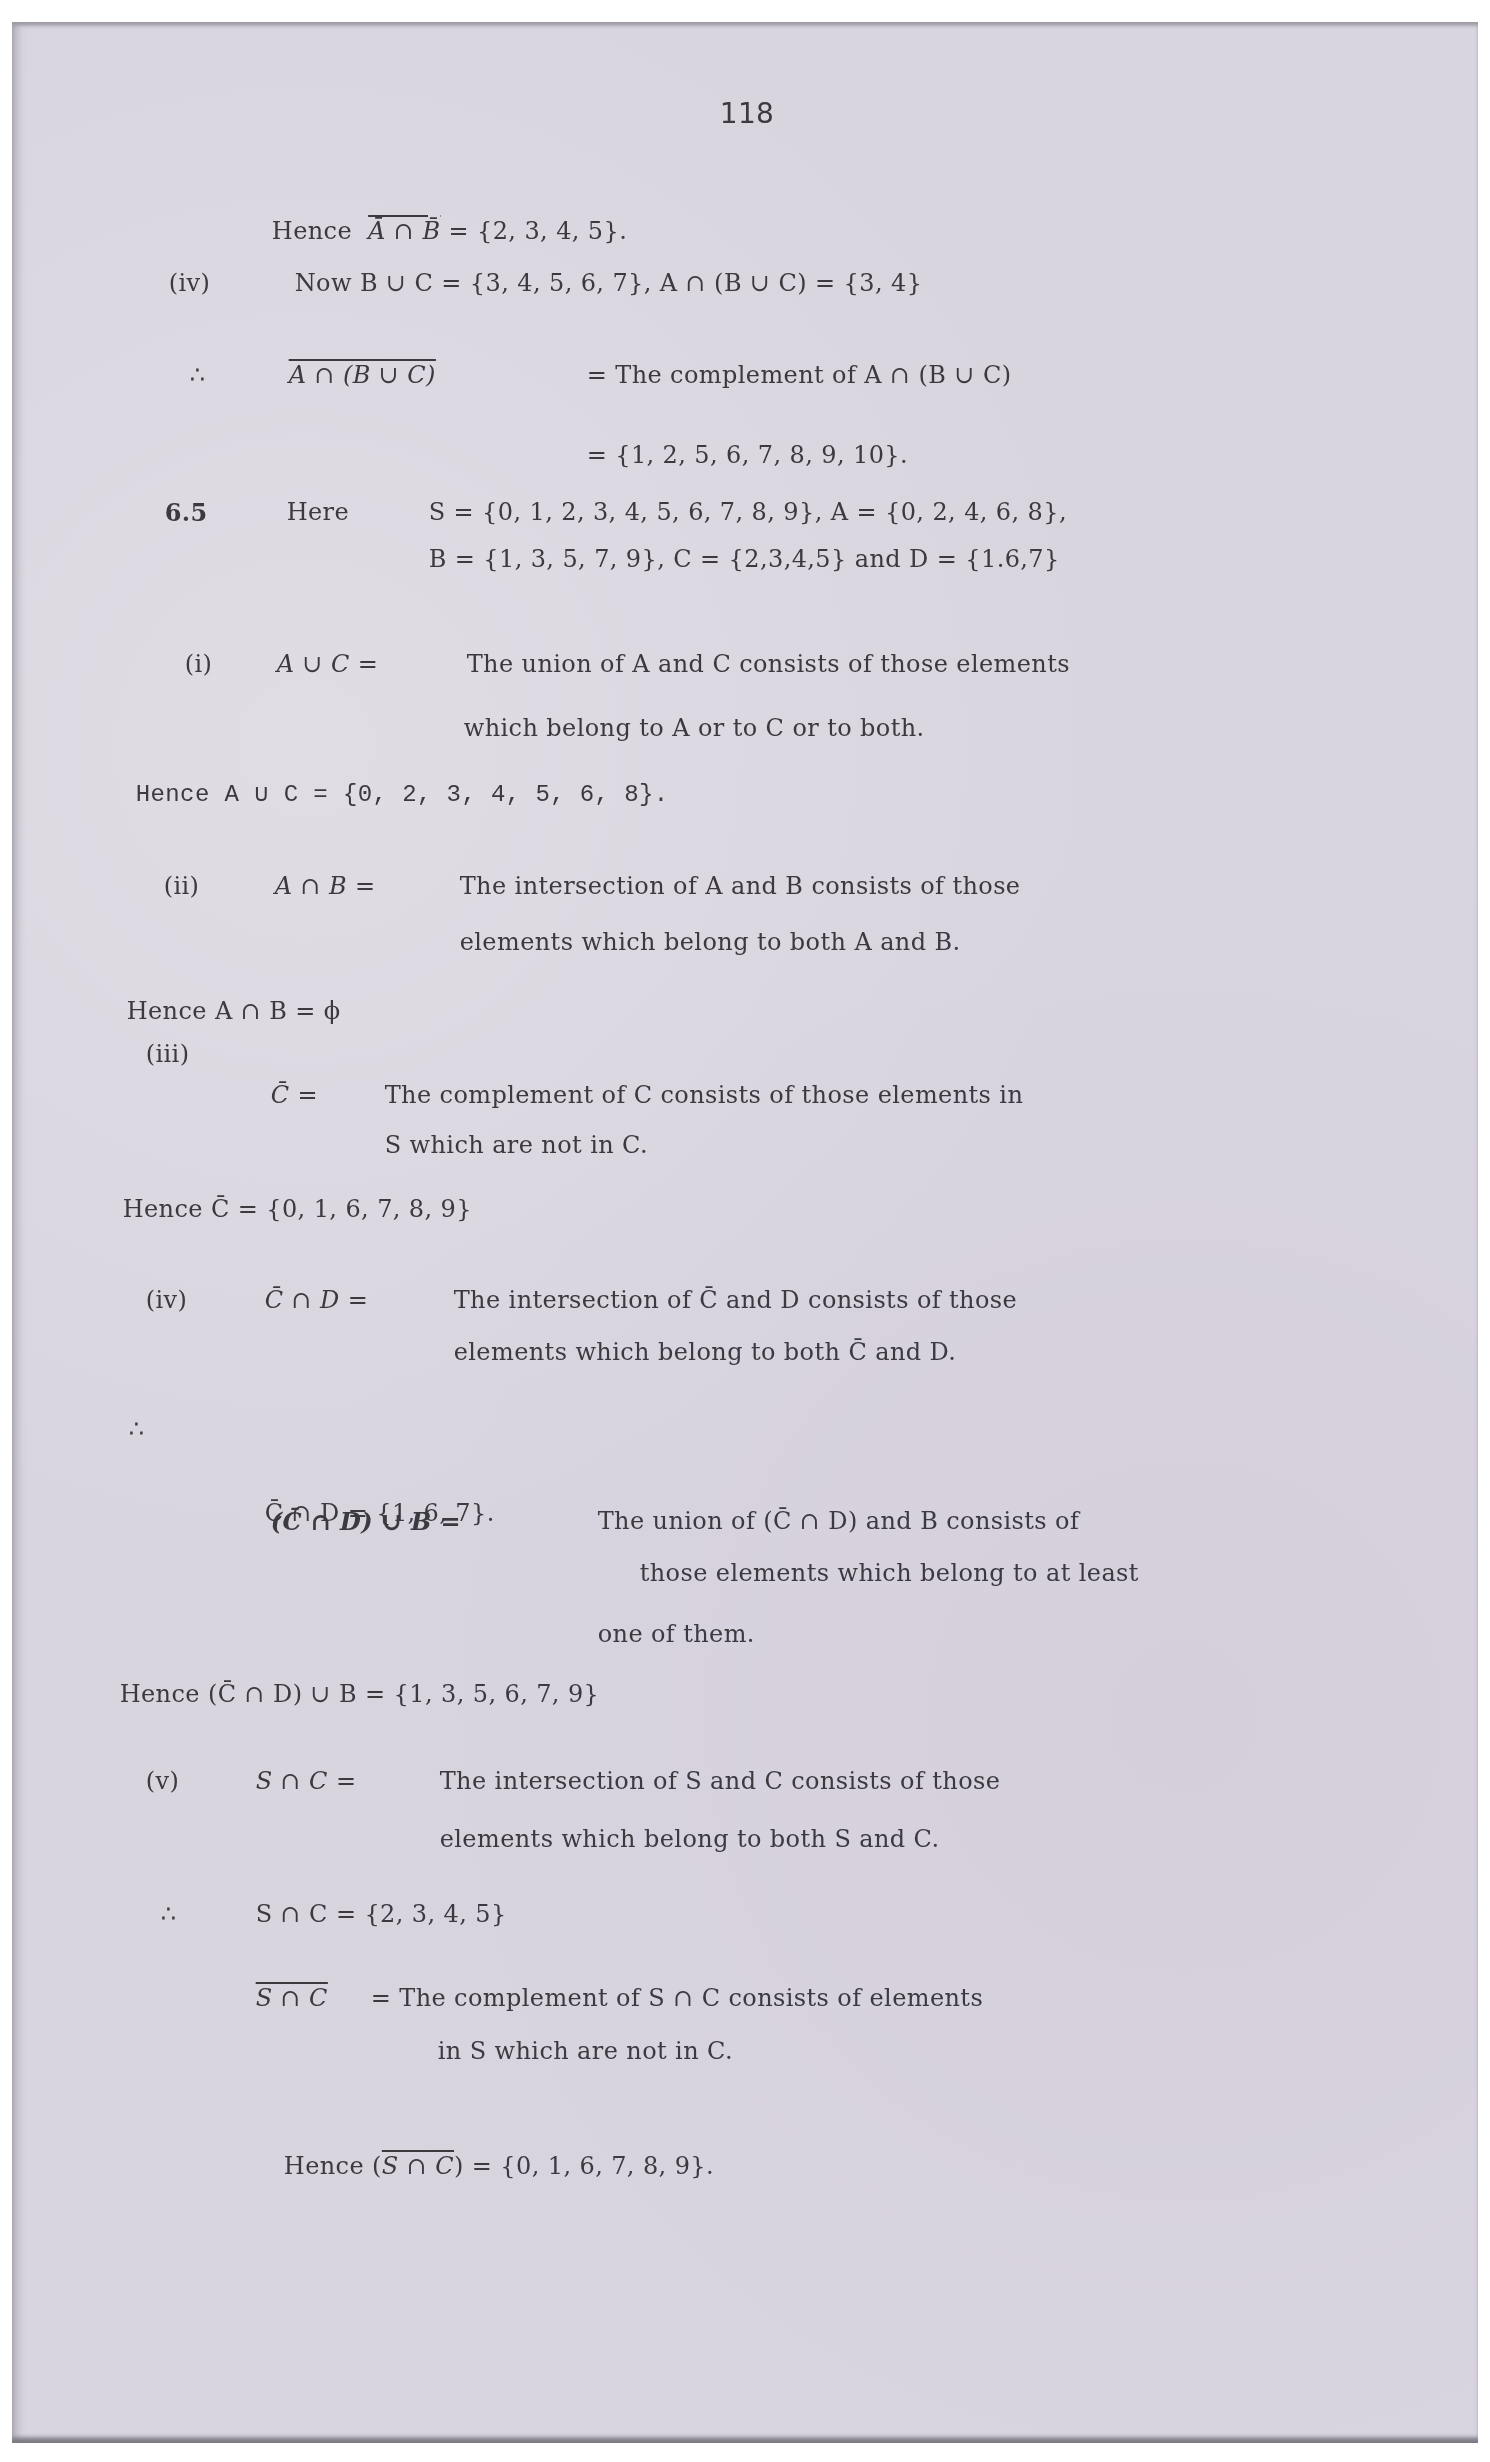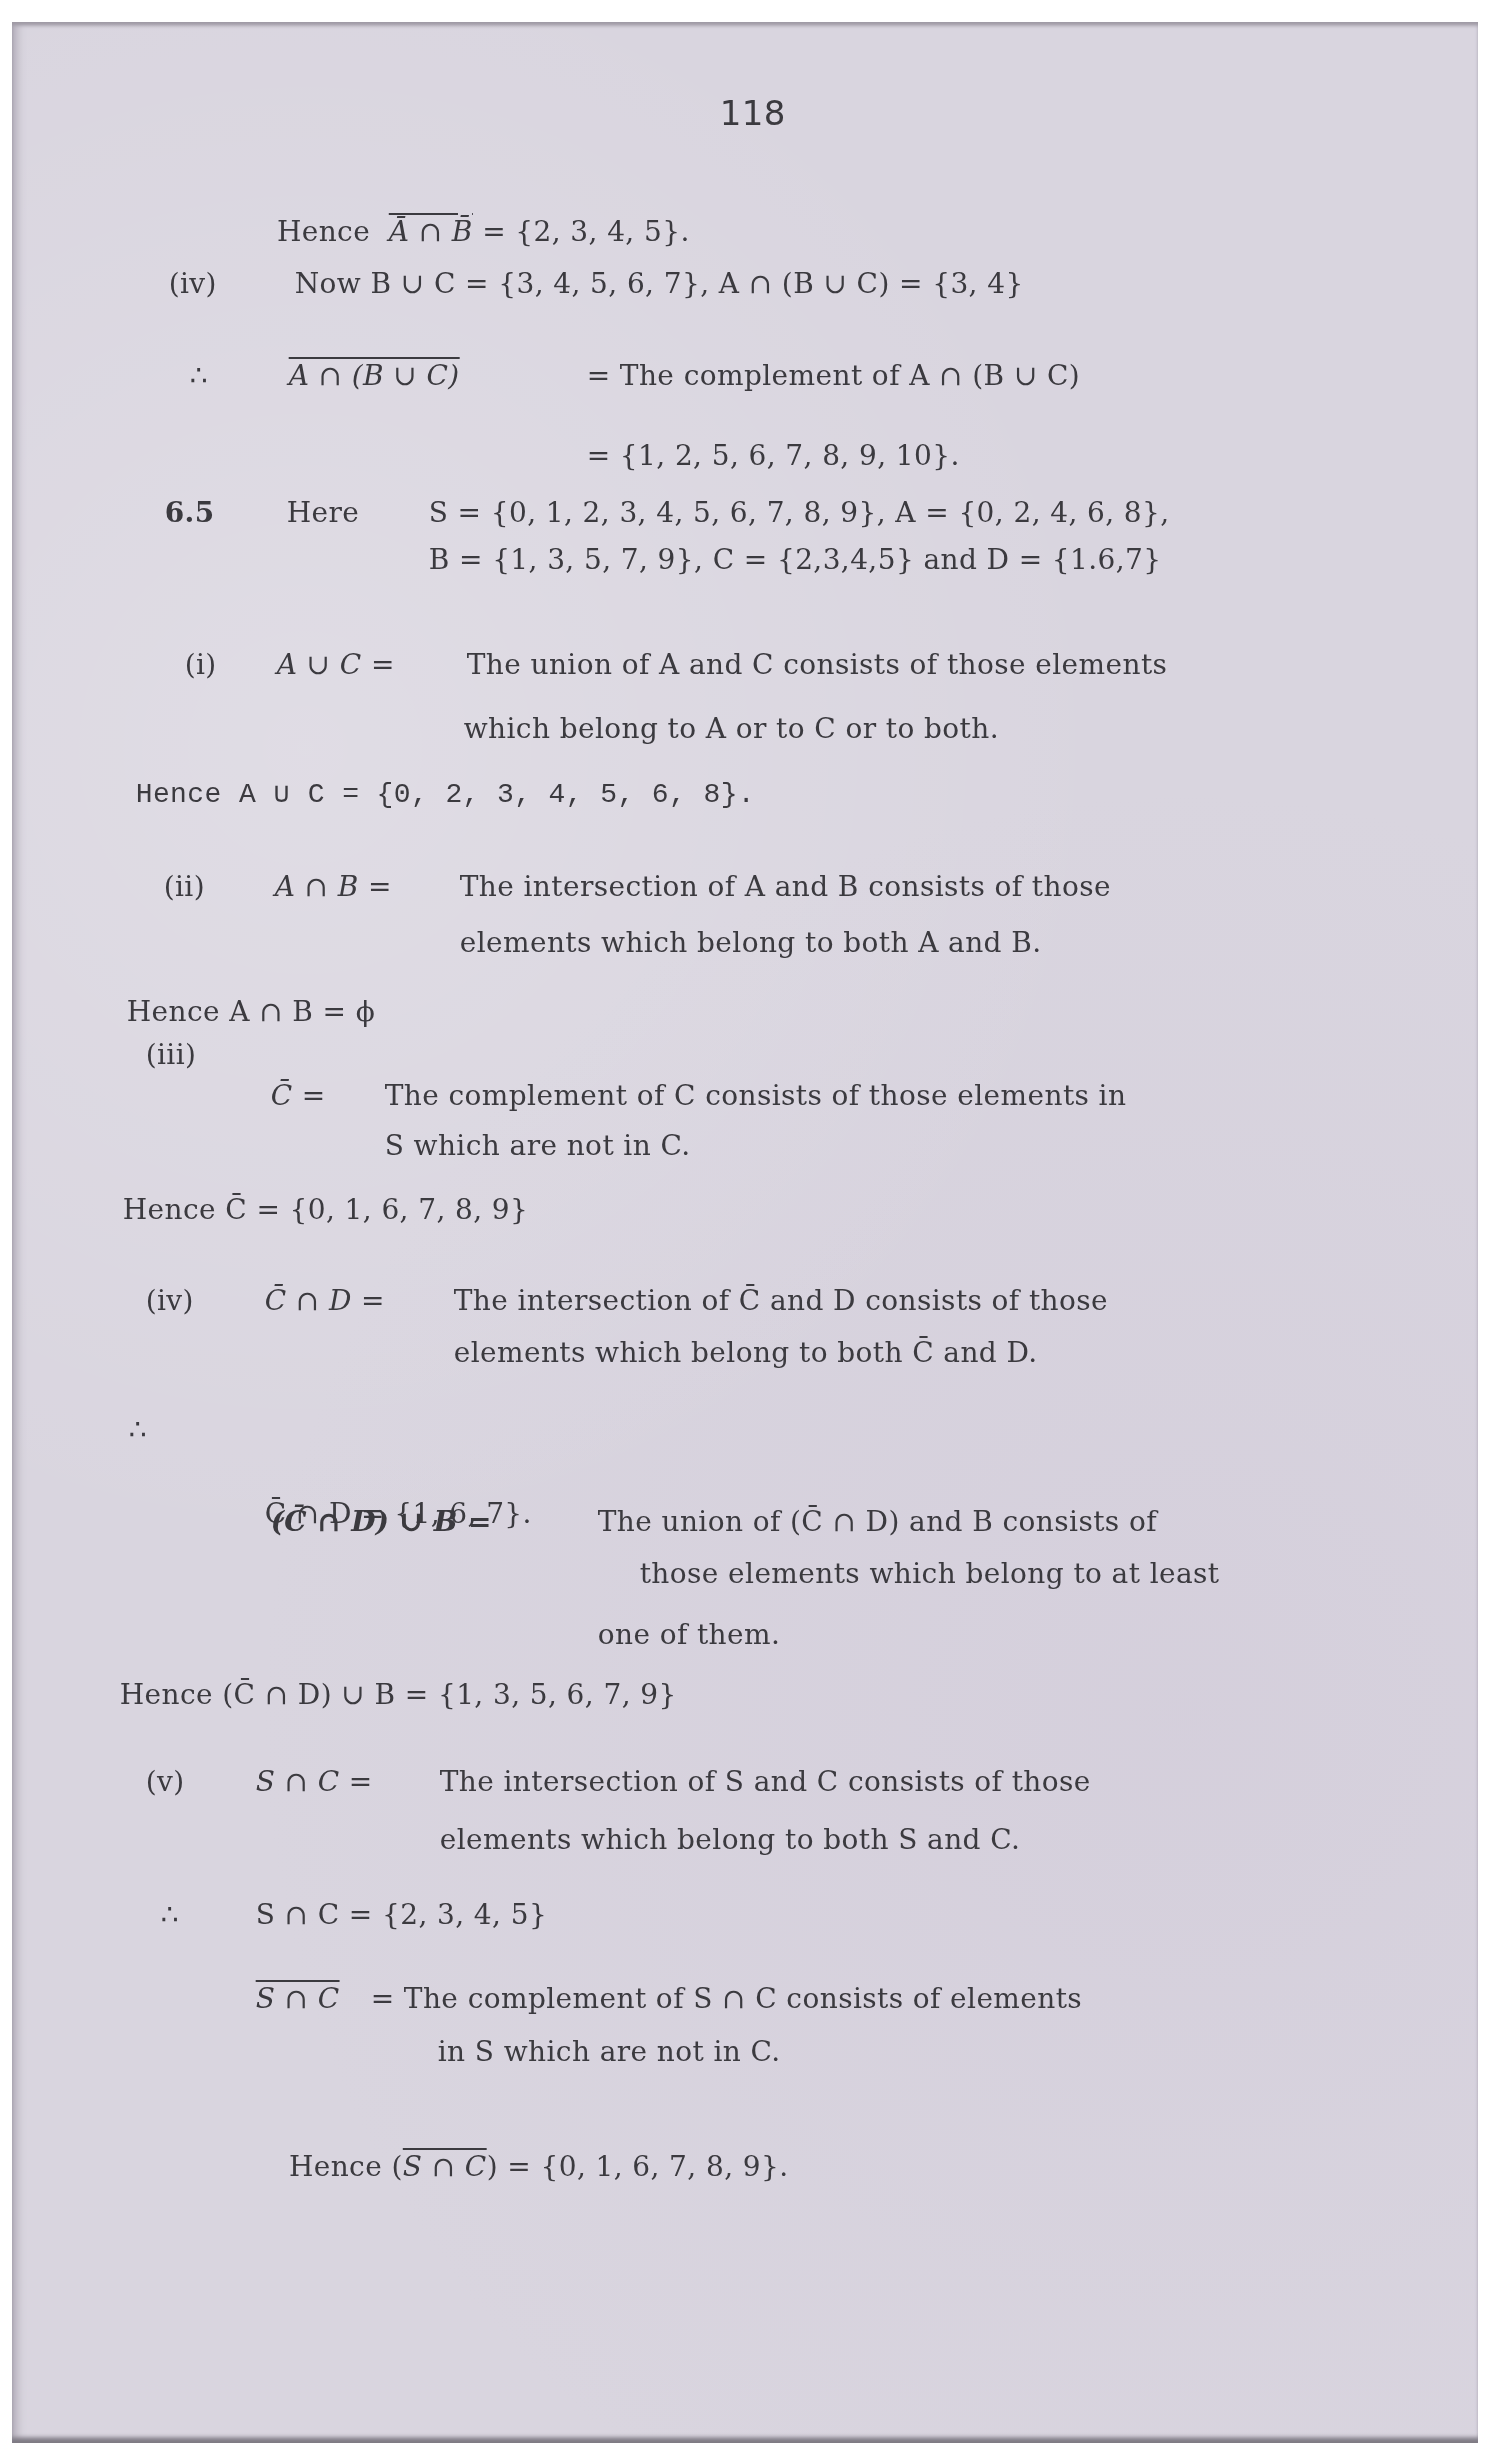--- a/index.html
+++ b/index.html
@@ -8,27 +8,27 @@
     position: absolute; left: 11.7px; top: 22.4px; width: 1466px; height: 2421px;
     background: #d9d5df;
     background-image:
       radial-gradient(circle at 20% 30%, rgba(255,255,255,0.18), transparent 40%),
       radial-gradient(circle at 80% 70%, rgba(200,190,210,0.25), transparent 45%);
     box-shadow: inset 0 5.4px 3.6px -1.8px #9e99a4, inset 0 -7.2px 4.5px -1.8px #7e7a84, inset 9px 0 9px -3.6px #b4afba;
   }
   .ln {
     position: absolute; white-space: pre;
     font-family: "DejaVu Serif", "Liberation Serif", serif;
-    font-size: 28px; line-height: 39px; color: #3b3a3f;
+    font-size: 24px; line-height: 39px; color: #3b3a3f;
     letter-spacing: 0.4px;
   }
   .b { font-weight: bold; }
   .i { font-style: italic; }
   .ol { text-decoration: overline; }
-  .pn { font-family: "DejaVu Sans", "Liberation Sans", sans-serif; font-size: 34px; }
+  .pn { font-family: "DejaVu Sans", "Liberation Sans", sans-serif; font-size: 28px; }
 </style>
 </head>
 <body>
 
 <div class="page">
 
   <div class="ln pn" style="left:708px; top:72px;">118</div>
 
   <div class="ln" style="left:228px; top:151px;">
     <span>Hence</span>&nbsp;&nbsp;<span class="i ol">Ā ∩ B̄</span><span> = {2, 3, 4, 5}.</span>

